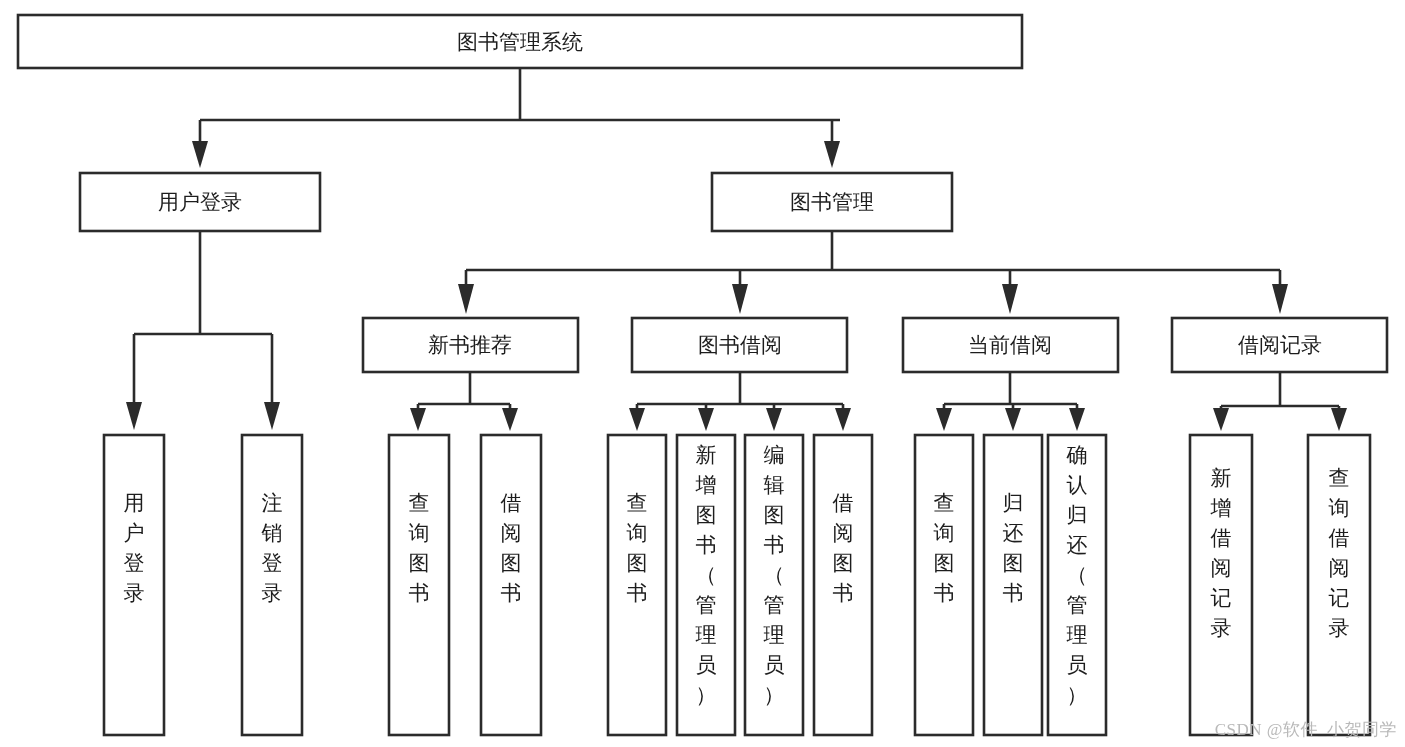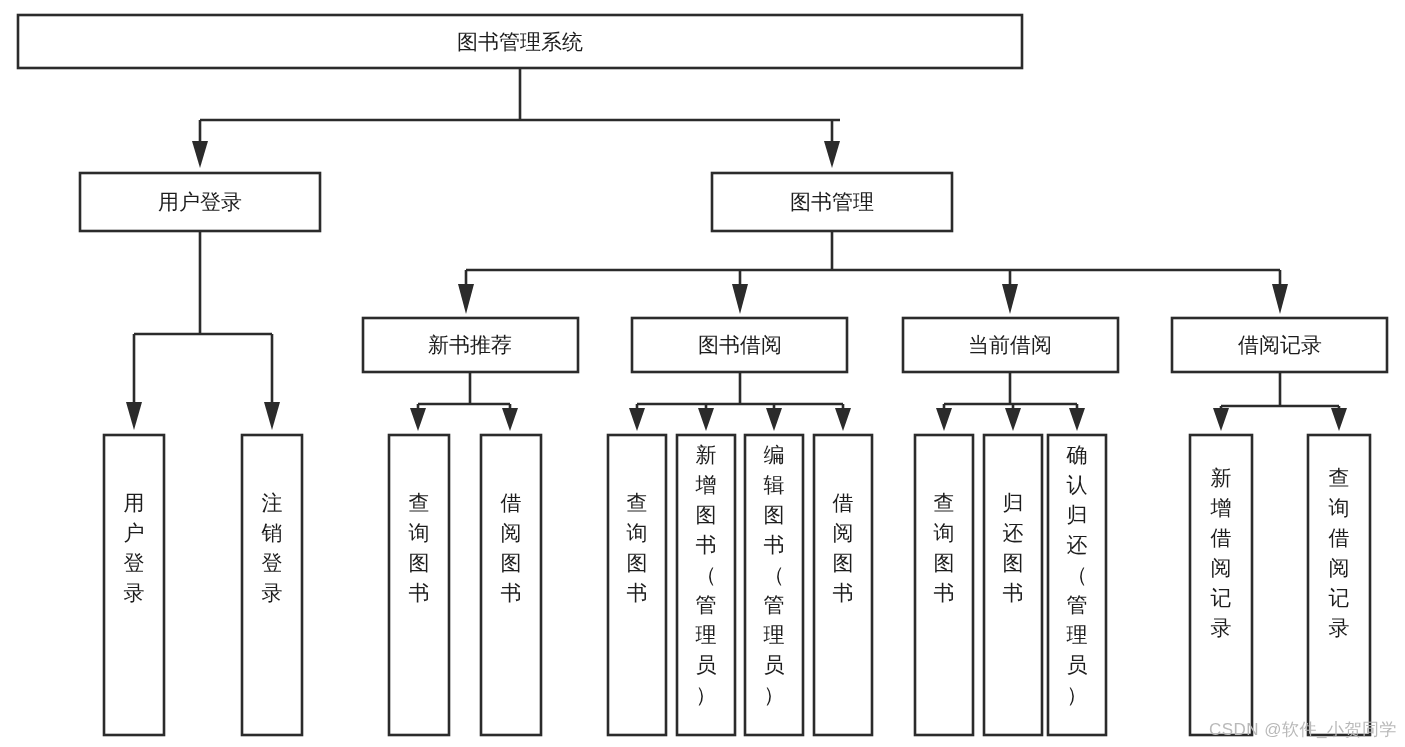--- a/index.html
+++ b/index.html
@@ -49,21 +49,21 @@
   .node-label-v {
     fill: #1d1d1d;
     font-family: "DejaVu Sans", "Liberation Sans", sans-serif;
     font-size: 21px;
     text-anchor: middle;
   }
   .watermark {
     position: absolute;
     right: 8px;
     bottom: 6px;
-    font-family: Liberation Sans, sans-serif;
+    font-family: Liberation Serif, serif;
     font-size: 17px;
     color: #b9b9b9;
     letter-spacing: 0.5px;
     white-space: nowrap;
     pointer-events: none;
   }
 </style>
 </head>
 <body>
 

